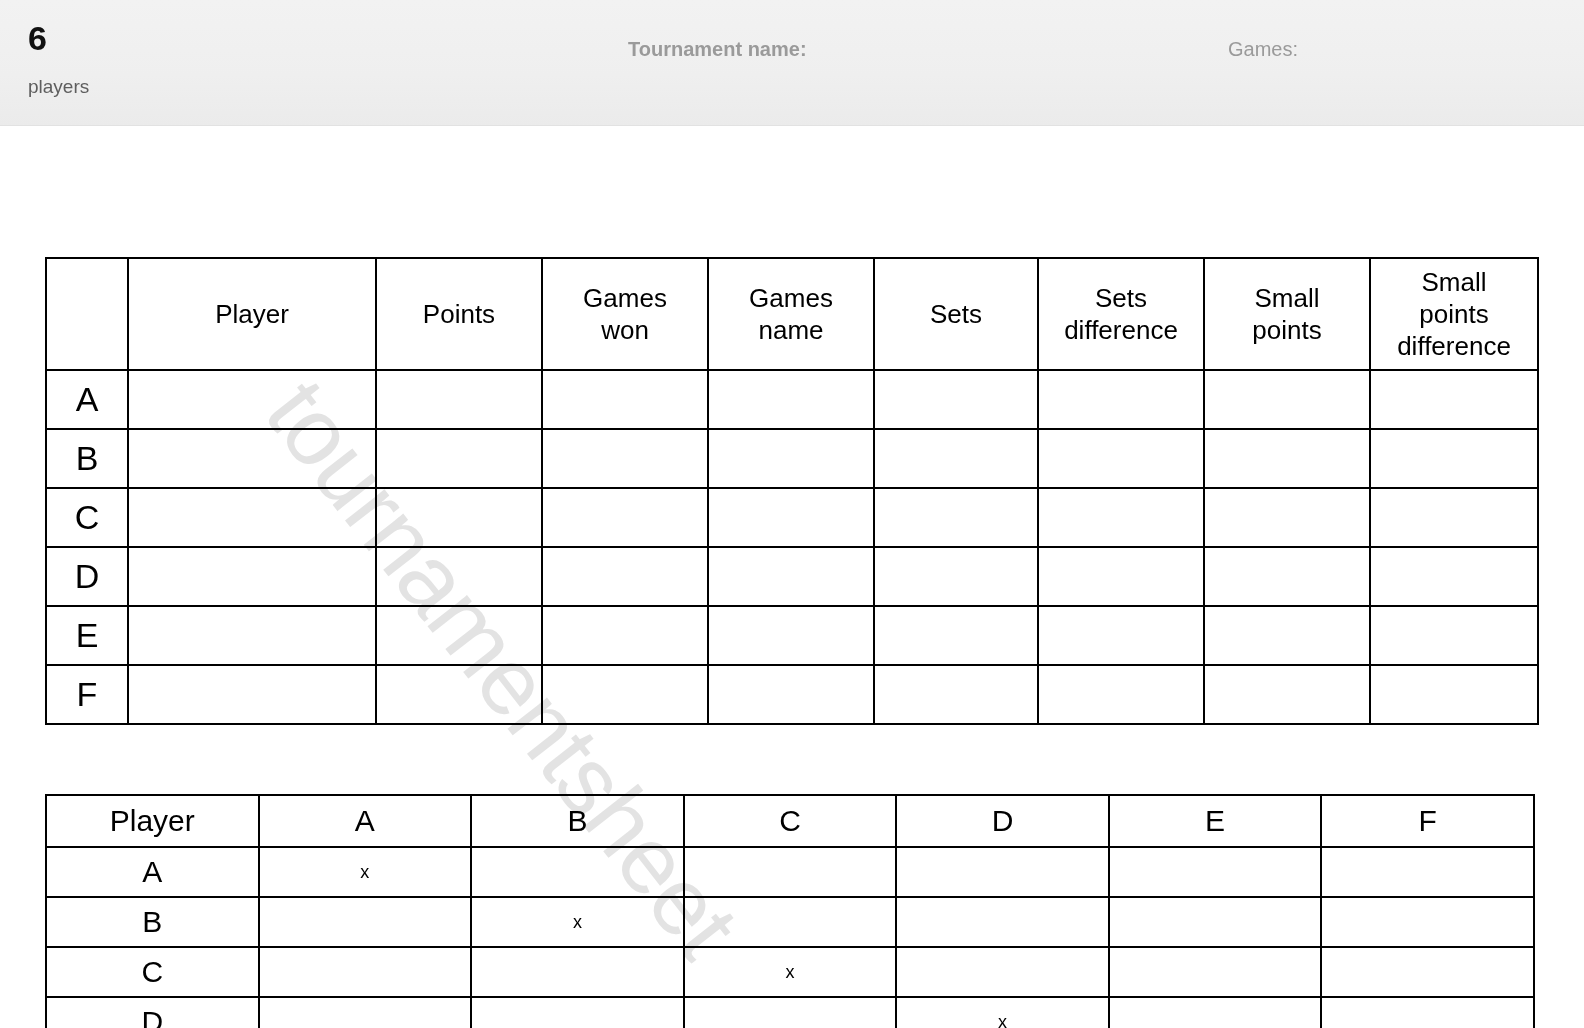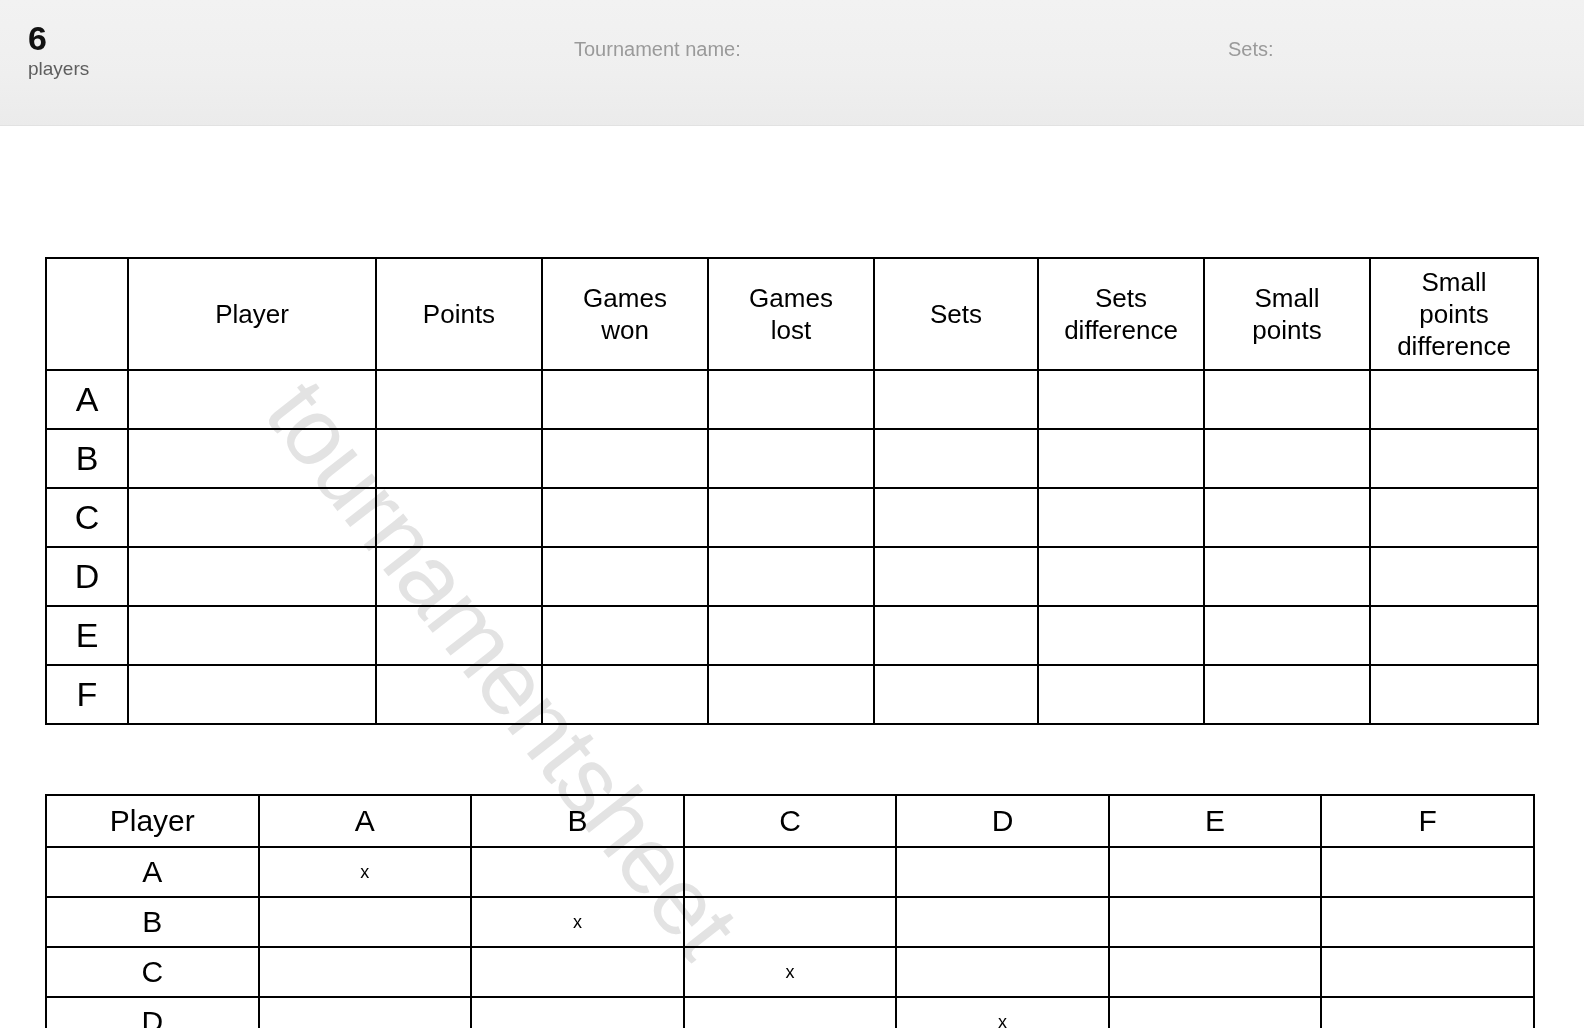--- a/index.html
+++ b/index.html
@@ -42,40 +42,40 @@
     font-weight: bold;
     color: #111;
     line-height: 36px;
     display: block;
   }
   .player-count .lbl {
     font-size: 19px;
     color: #5e5e5e;
     line-height: 22px;
     display: block;
-    margin-top: 2px;
+    margin-top: 20px;
   }
 
   .doc-title {
     position: absolute;
     left: 300px;
     top: 26px;
     font-size: 31px;
     font-weight: bold;
     color: #111;
     letter-spacing: -0.3px;
   }
 
   .field-label {
     position: absolute;
     font-size: 20px;
     color: #9a9a9a;
     top: 38px;
   }
-  .field-tournament { left: 574px; }
+  .field-tournament { left: 628px; font-weight: bold; }
   .field-date { left: 1228px; }
 
   
   .watermark {
     position: absolute;
     left: 330px;
     top: 360px;
     font-size: 95px;
     color: #e3e3e3;
     font-family: "Liberation Sans", sans-serif;
@@ -148,21 +148,21 @@
 <body>
 
 <div class="page">
 
   <div class="header">
     <div class="player-count">
       <span class="num">6</span>
       <span class="lbl">players</span>
     </div>
     <div class="field-label field-tournament">Tournament name:</div>
-    <div class="field-label field-date">Sets:</div>
+    <div class="field-label field-date">Games:</div>
   </div>
 
   <div class="watermark">tournamentsheet</div>
 
   <table class="tbl" id="standings-table">
     <colgroup>
       <col style="width:82px">
       <col style="width:248px">
       <col style="width:166px">
       <col style="width:166px">
@@ -176,21 +176,21 @@
       <tr>
         <th></th>
         <th><span>Player</span></th>
         <th><span>Points</span></th>
         <th>
           <span>Games</span><br>
           <span>won</span>
         </th>
         <th>
           <span>Games</span><br>
-          <span>lost</span>
+          <span>name</span>
         </th>
         <th><span>Sets</span></th>
         <th>
           <span>Sets</span><br>
           <span class="nowrap">difference</span>
         </th>
         <th>
           <span>Small</span><br>
           <span>points</span>
         </th>

